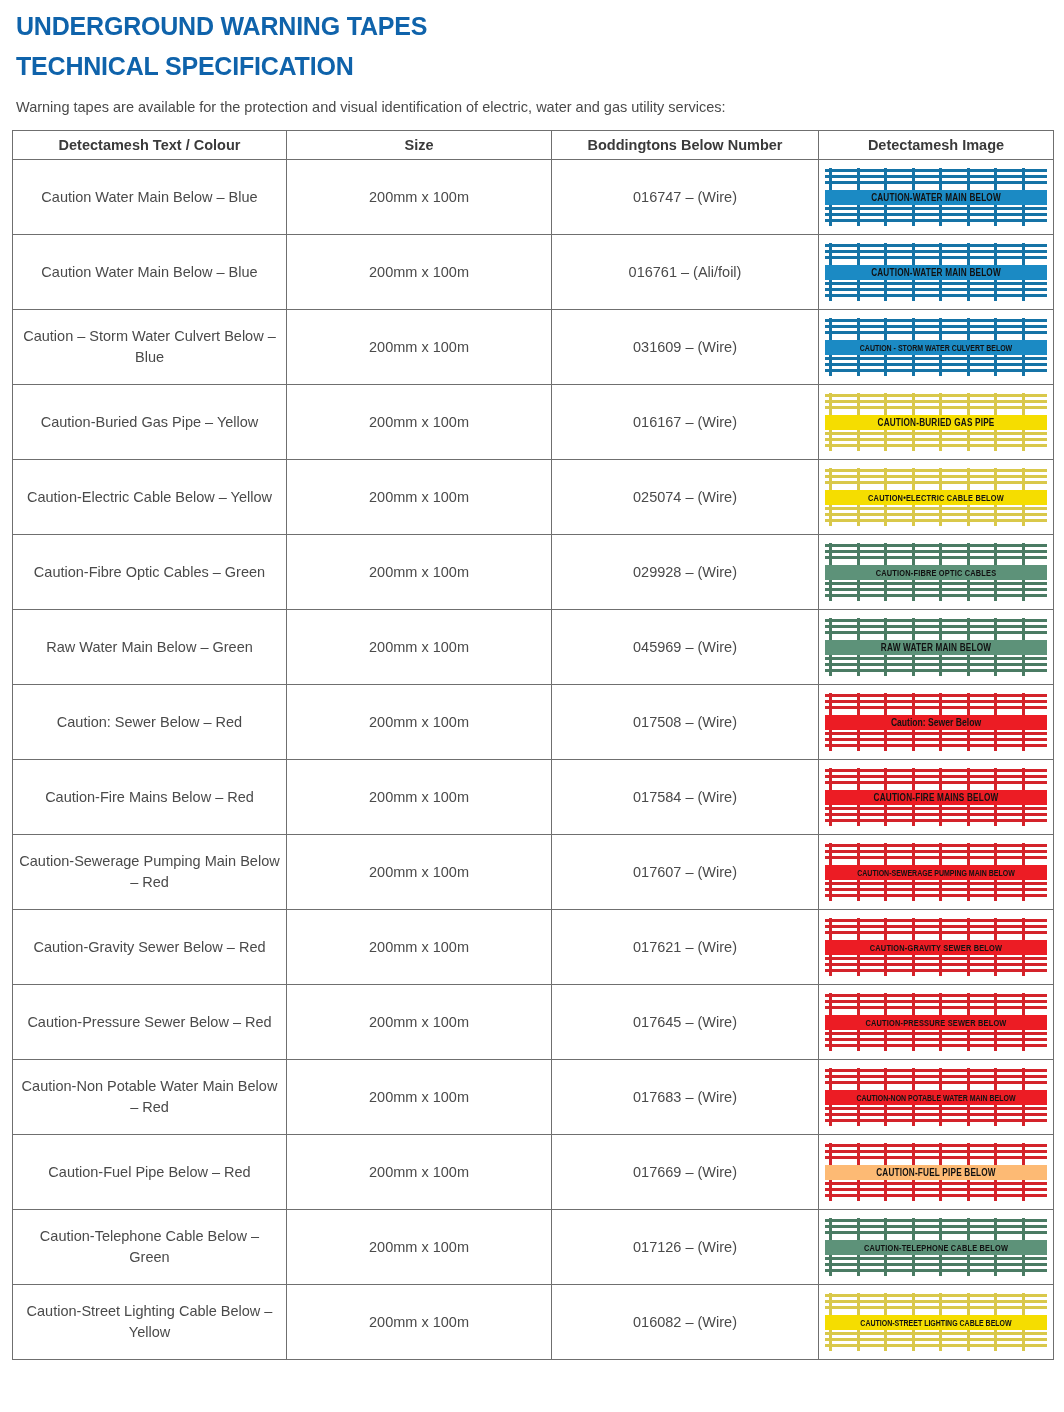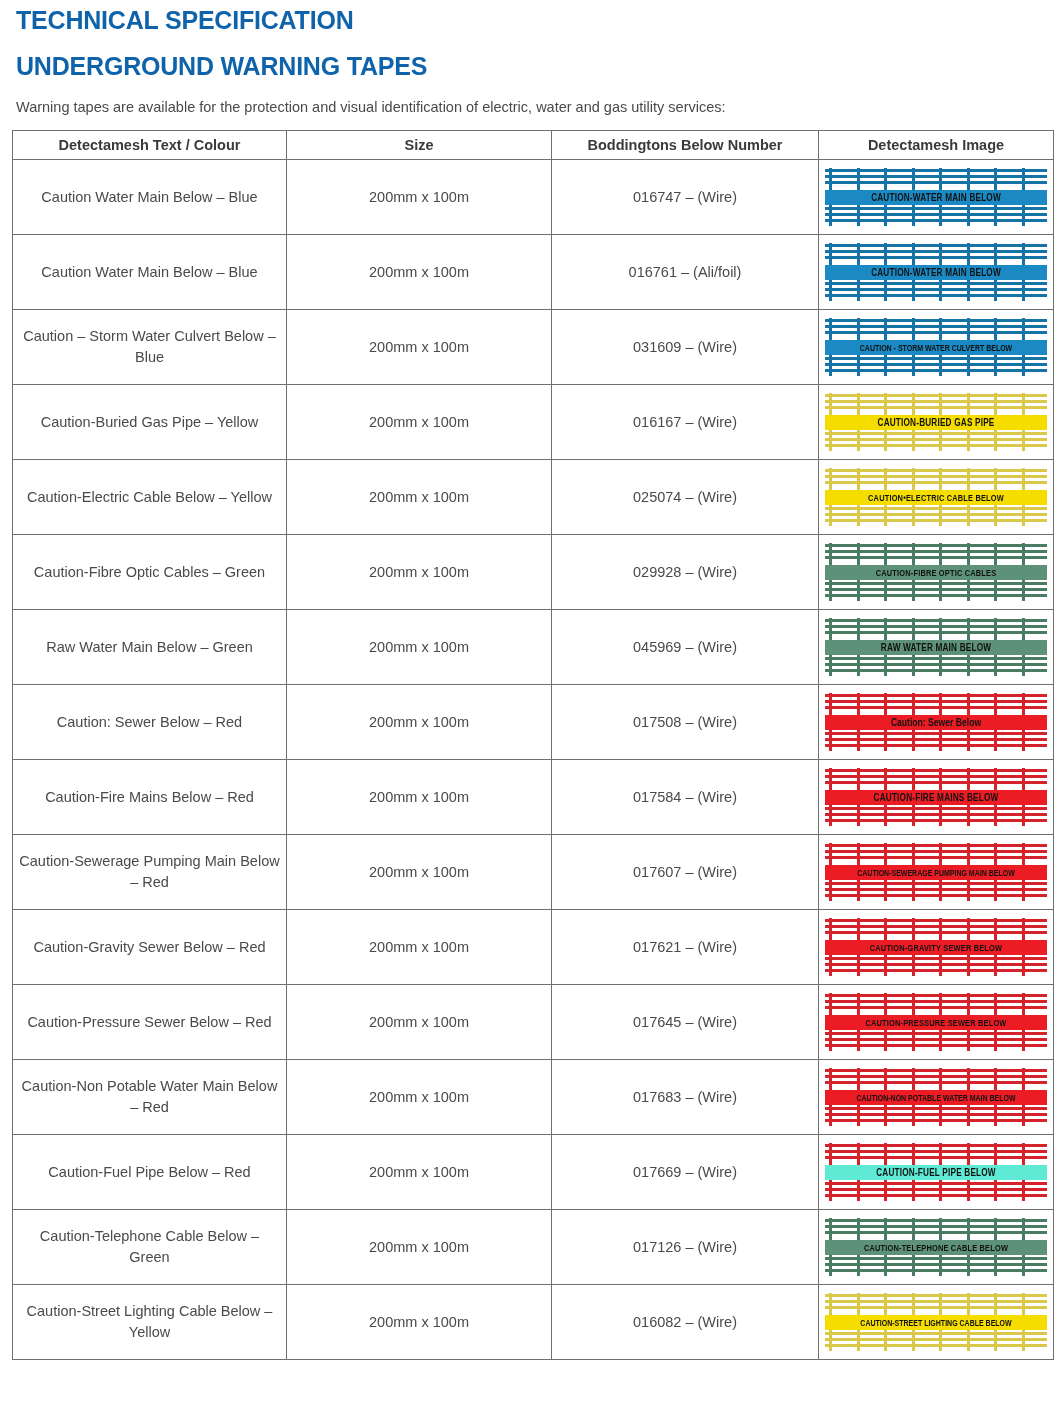--- a/index.html
+++ b/index.html
@@ -119,22 +119,22 @@
   .tape.mixed .band span {
     font-size: 8.6px;
     letter-spacing: 0px;
   }
 </style>
 </head>
 <body>
 
 <div class="page">
 
+  <h1 class="doc-title">UNDERGROUND WARNING TAPES</h1>
   <h1 class="doc-title second">TECHNICAL SPECIFICATION</h1>
-  <h1 class="doc-title">UNDERGROUND WARNING TAPES</h1>
   <p class="intro">Warning tapes are available for the protection and visual identification of electric, water and gas utility services:</p>
 
   <table class="spec">
     <colgroup>
       <col class="c1">
         <col class="c2">
         <col class="c3">
         <col class="c4">
     </colgroup>
     <thead>
@@ -511,21 +511,21 @@
               <div class="hline" style="top: 47px; background: rgb(212, 35, 42);"></div>
               <div class="hline" style="top: 53px; background: rgb(212, 35, 42);"></div>
               <div class="vline" style="left: 4px; background: rgb(212, 35, 42);"></div>
               <div class="vline" style="left: 32px; background: rgb(212, 35, 42);"></div>
               <div class="vline" style="left: 59px; background: rgb(212, 35, 42);"></div>
               <div class="vline" style="left: 87px; background: rgb(212, 35, 42);"></div>
               <div class="vline" style="left: 114px; background: rgb(212, 35, 42);"></div>
               <div class="vline" style="left: 142px; background: rgb(212, 35, 42);"></div>
               <div class="vline" style="left: 169px; background: rgb(212, 35, 42);"></div>
               <div class="vline" style="left: 197px; background: rgb(212, 35, 42);"></div>
-              <div class="band" style="background: #5eead4;">
+              <div class="band" style="background: #fdba74;">
                 <span>CAUTION-FUEL PIPE BELOW</span>
               </div>
             </div>
           </td>
         </tr>
         <tr>
           <td class="txt">Caution-Telephone Cable Below – Green</td>
           <td class="txt">200mm x 100m</td>
           <td class="txt">017126 – (Wire)</td>
           <td class="imgcell">

